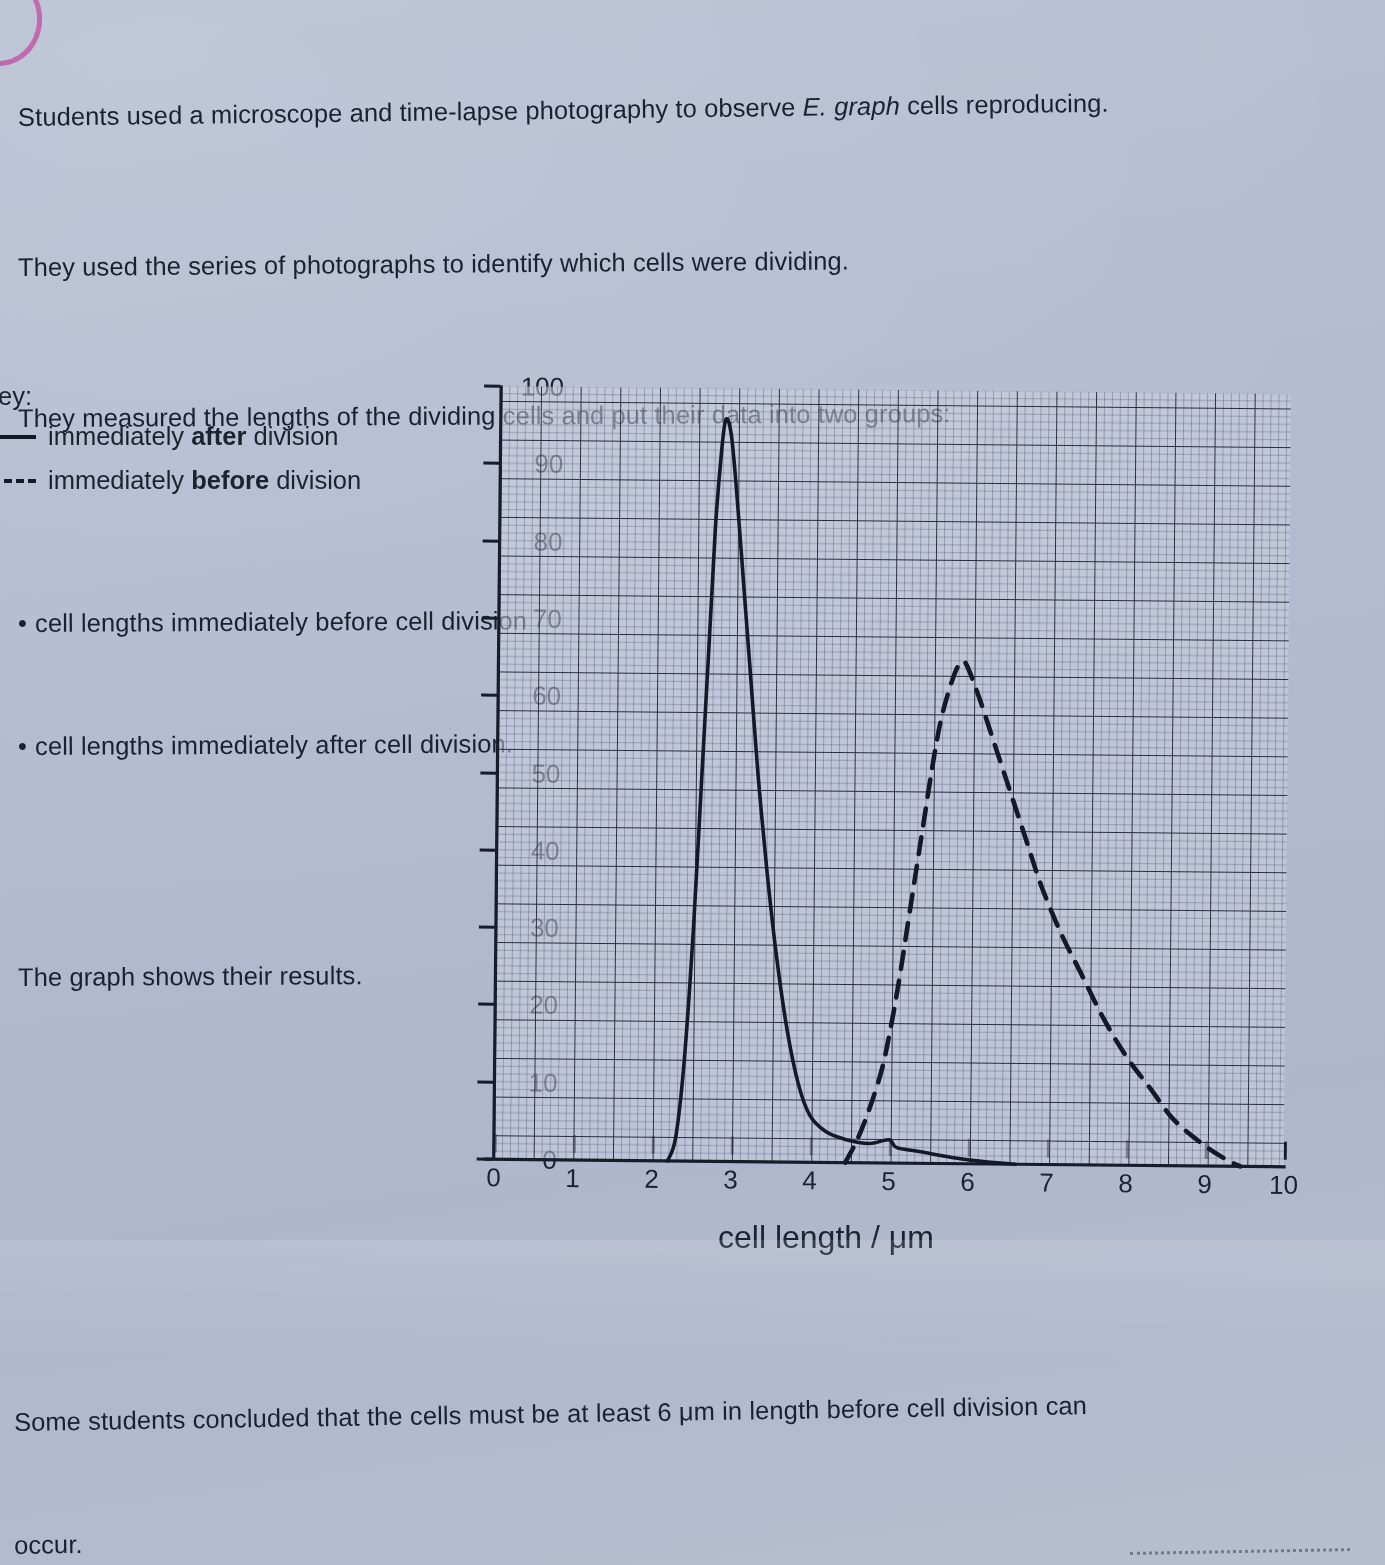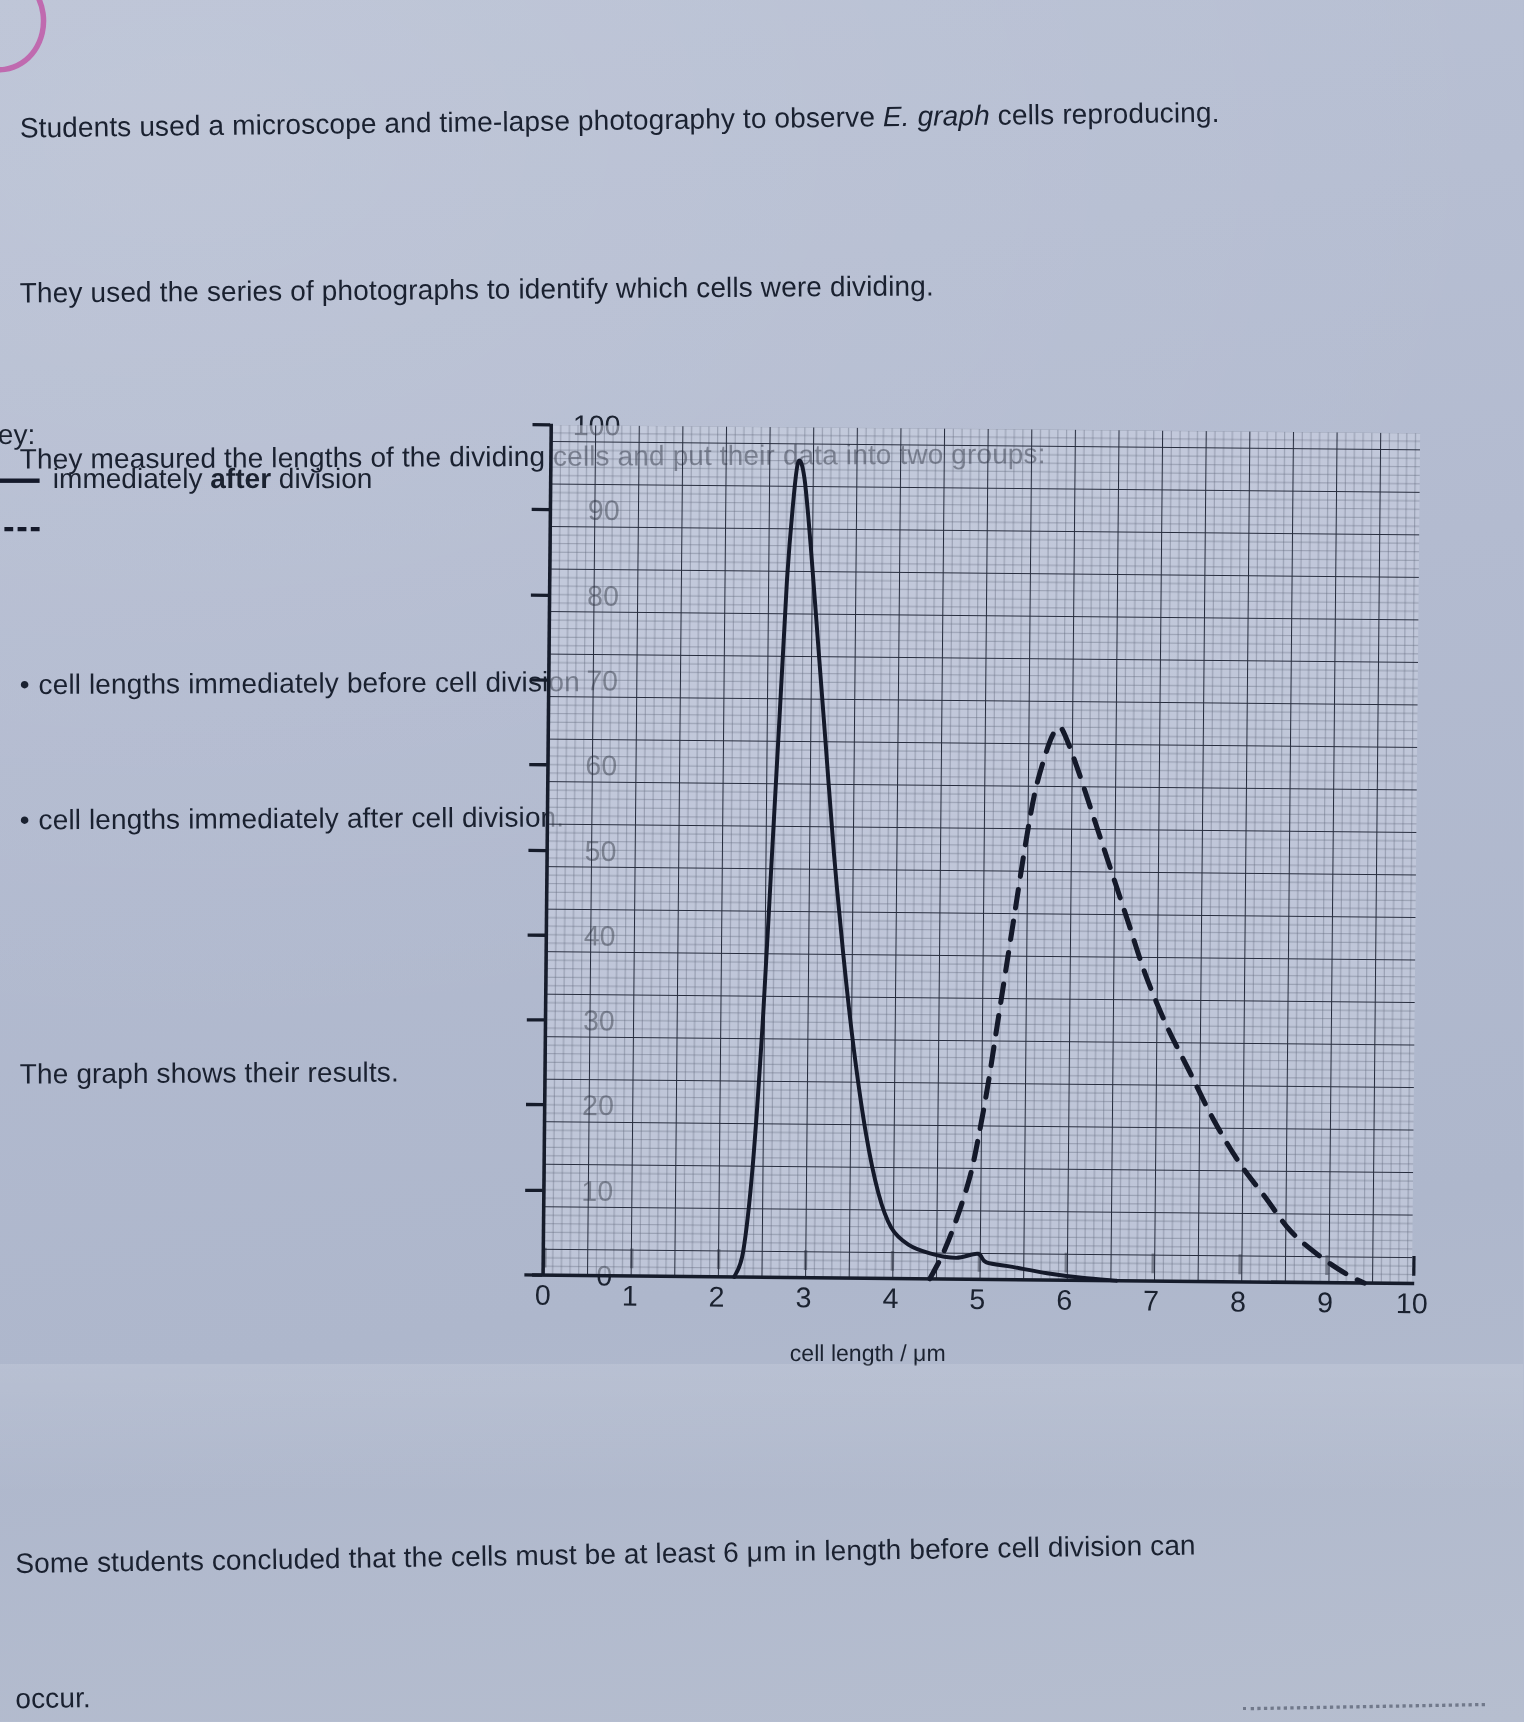--- a/index.html
+++ b/index.html
@@ -117,21 +117,21 @@
     top: 356px;
     width: 132px;
     text-align: center;
     font-size: 25.5px;
     line-height: 32px;
   }
   #axis-label-x {
     position: absolute;
     left: 300px;
     top: 853px;
-    font-size: 21px;
+    font-size: 32px;
   }
   .ytick {
     position: absolute;
     right: 798px;
     width: 86px;
     text-align: right;
     font-size: 26px;
     line-height: 26px;
     transform: translateY(-13px);
   }
@@ -196,20 +196,21 @@
 </div>
 
 <div id="key">
   <div id="key-title">ey:</div>
   <div class="key-row">
     <span class="key-swatch solid"></span>
     <span class="key-label"><span>immediately </span><strong class="bold">after</strong><span> division</span></span>
   </div>
   <div class="key-row">
     <span class="key-swatch dashed"></span>
+    <span class="key-label"><span>immediately </span><strong class="bold">before</strong><span> division</span></span>
   </div>
 </div>
 
 <div id="graph-wrap">
   <div id="axis-label-x">cell length / μm</div>
   <div id="graph-rot">
     <div id="ytick-host">
         <div class="ytick" style="top: 797px;">0</div>
         <div class="ytick-mark" style="top: 797px;"></div>
         <div class="ytick" style="top: 719.7px;">10</div>

